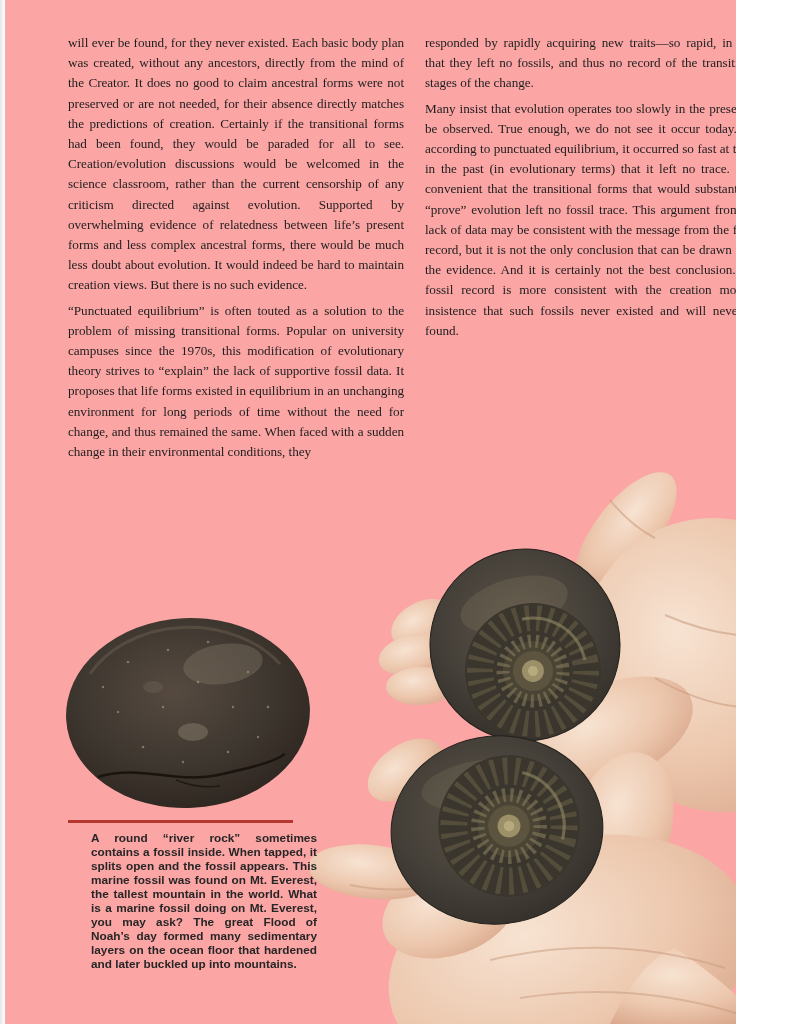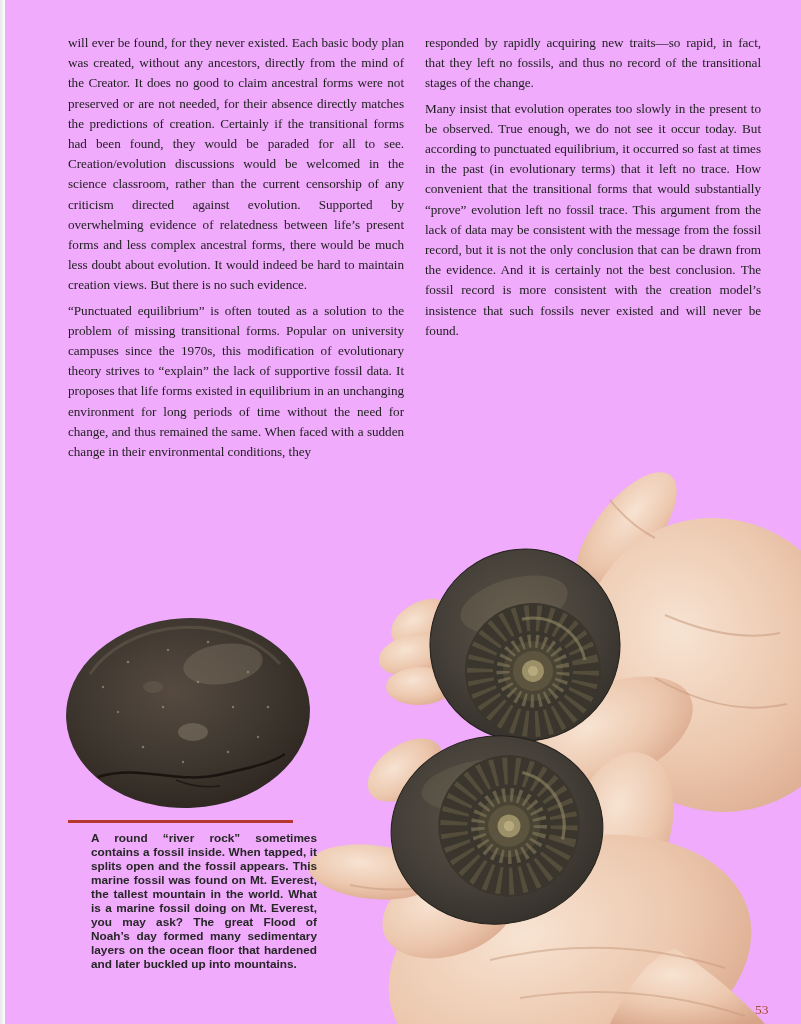--- a/index.html
+++ b/index.html
@@ -1,17 +1,17 @@
 <!DOCTYPE html>
 <html><head>
 <meta charset="utf-8">
 <style>
   html,body{margin:0;padding:0;background:#ffffff;}
   .page{
-    position:relative;width:801px;height:1024px;background:#f0abfc;
+    position:relative;width:736px;height:1024px;background:#fca5a5;
     overflow:hidden;font-family:"Liberation Serif",serif;
   }
   .page-edge{
     position:absolute;left:0;top:0;width:5px;height:100%;
     background:linear-gradient(to right,#e6e6e6,#ffffff);
   }
   .col{
     position:absolute;top:33px;width:336px;
     font-size:13.2px;line-height:20.2px;color:#1e1e1e;
     text-align:justify;letter-spacing:-0.05px;

